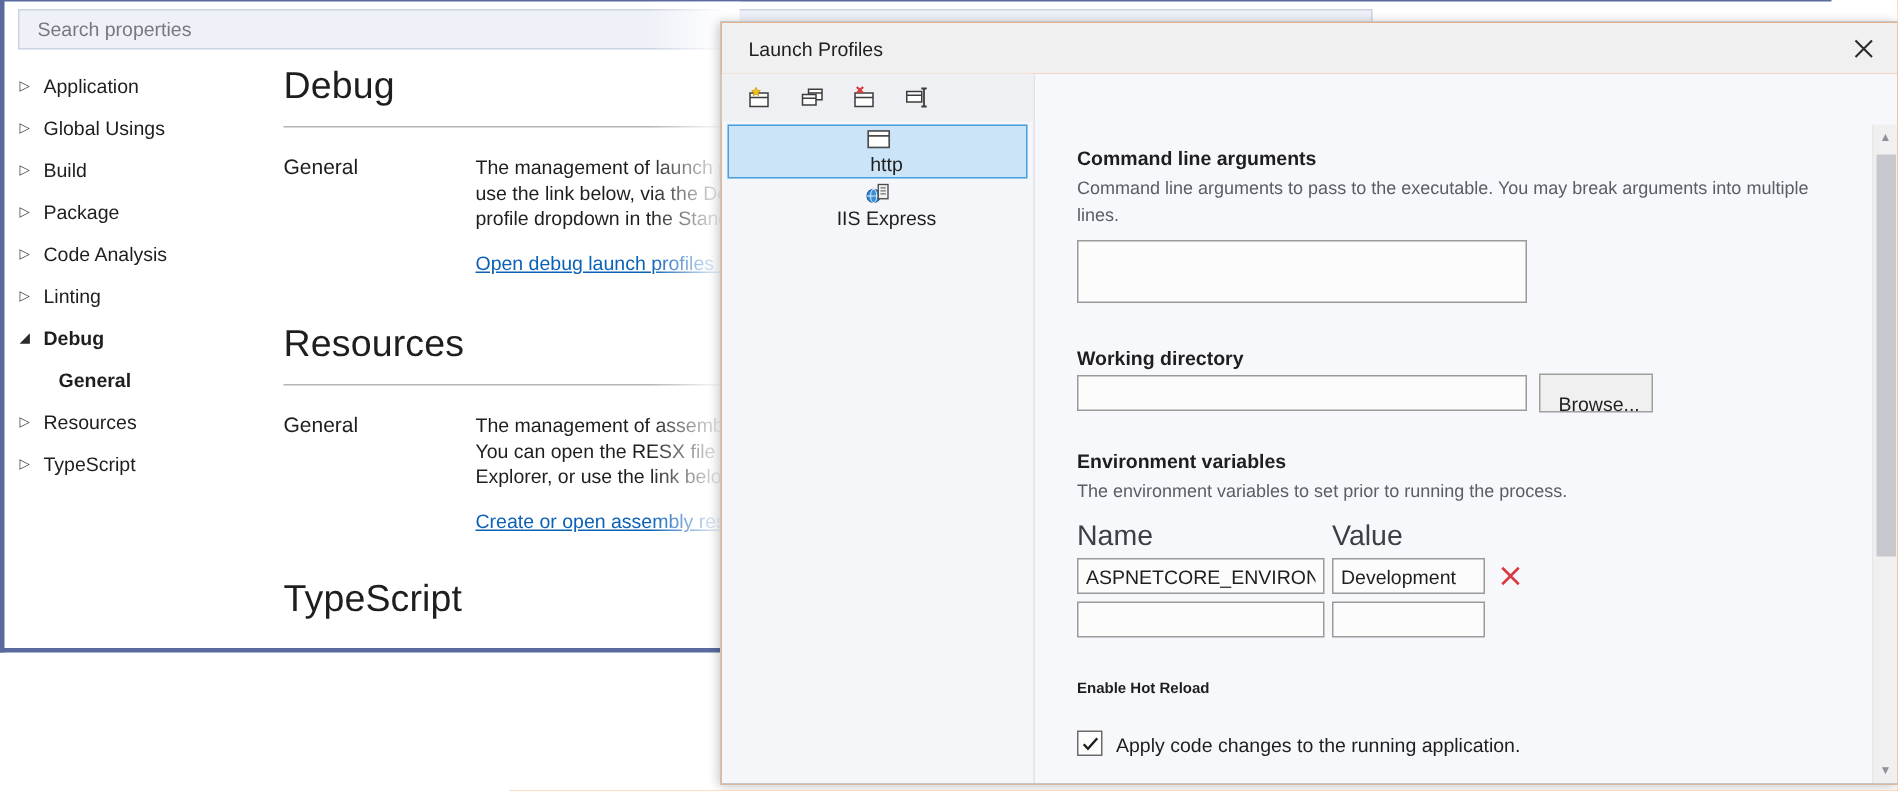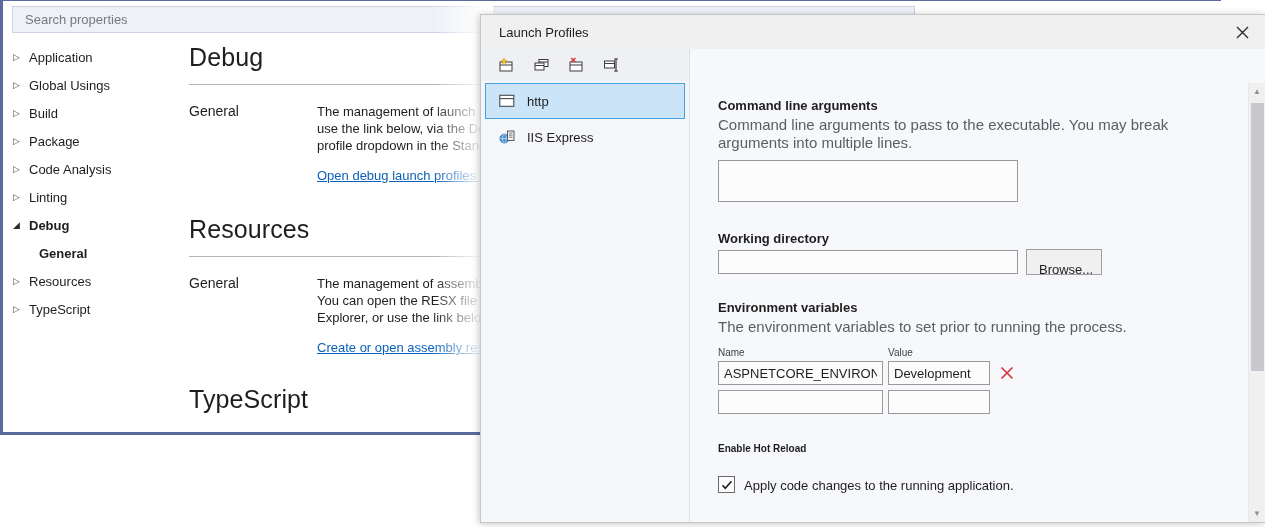--- a/index.html
+++ b/index.html
@@ -217,20 +217,21 @@
   .profile-item {
     height: 36px;
     display: flex;
     align-items: center;
     padding-left: 12px;
     font-size: 13px;
     color: #1e1e1e;
     border: 1px solid transparent;
     box-sizing: border-box;
     cursor: pointer;
+    flex-direction: column;
   }
   .profile-item.selected {
     background: #cce4f7;
     border-color: #4aa0de;
   }
   .profile-icon {
     width: 18px; height: 18px;
     margin-right: 11px;
     display: flex;
     align-items: center;
@@ -249,21 +250,21 @@
     padding: 49px 0 0 28px;
   }
   .field-group { margin-bottom: 0; }
   .field-label {
     font-size: 13px;
     font-weight: bold;
     color: #1e1e1e;
     margin-bottom: 3px;
   }
   .field-desc {
-    font-size: 15px;
+    font-size: 12px;
     color: #5a5d63;
     line-height: 18px;
     max-width: 494px;
     margin-bottom: 8px;
   }
   .text-box {
     background: #fcfcfd;
     border: 1px solid #9a9a9a;
     box-sizing: border-box;
     font-family: "Liberation Sans", sans-serif;
@@ -290,21 +291,21 @@
     box-sizing: border-box;
     padding: 12px;
   }
 
   .env-header {
     display: flex;
     margin-top: 11px;
     margin-bottom: 3px;
   }
   .env-header > div {
-    font-size: 10px;
+    font-size: 19px;
     color: #3c3f44;
   }
   .env-col-name { width: 170px; flex: 0 0 170px; }
   .env-col-value { width: 103px; flex: 0 0 103px; }
   .env-row {
     display: flex;
     align-items: center;
     margin-bottom: 5px;
   }
   .env-name-box { width: 165px; height: 24px; flex: 0 0 165px; margin-right: 5px; }

